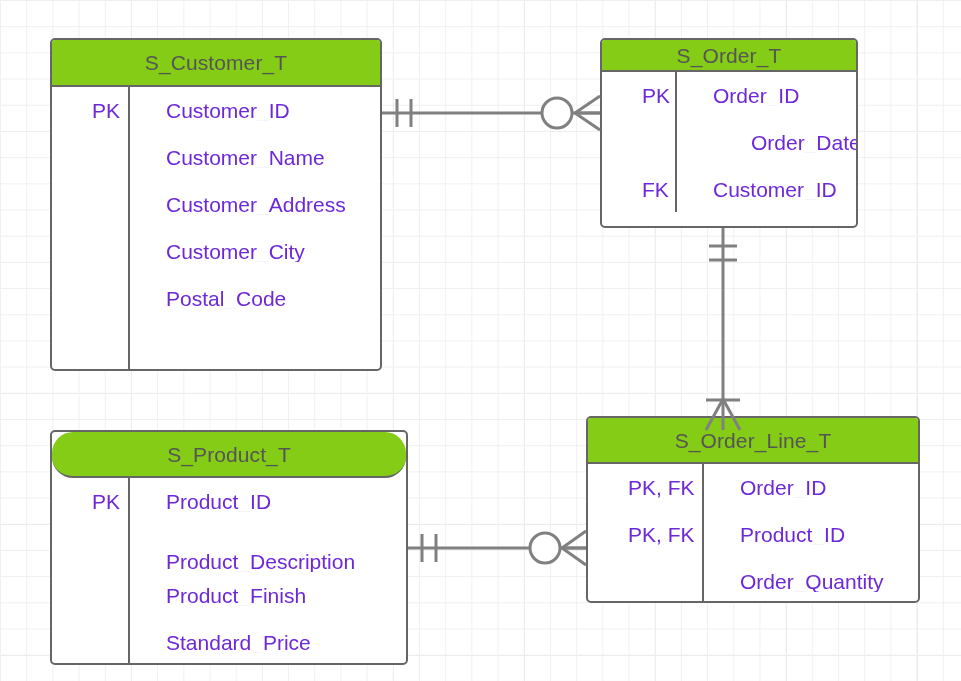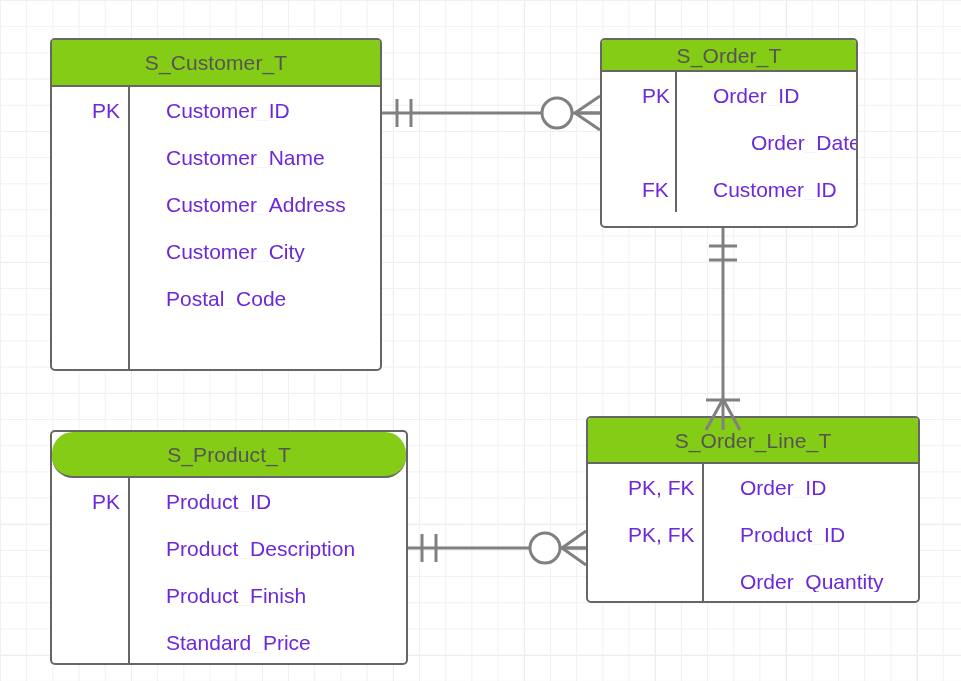--- a/index.html
+++ b/index.html
@@ -122,21 +122,21 @@
       </div>
     </div>
     <div class="entity" style="left: 50px; top: 430px; width: 358px; height: 235px;">
       <div class="entity-header" style="height: 46px; border-radius: 21px;">S_Product_T</div>
       <div class="attr-grid" style="height: 185px;">
         <div class="key-divider" style="left: 76px;"></div>
         <div class="attr-row" style="height: 47px;">
           <span class="attr-key" style="width: 76px;">PK</span>
           <span class="attr-name">Product_ID</span>
         </div>
-        <div class="attr-row" style="height: 47px;">
+        <div class="attr-row" style="height: 47px; align-items: flex-end;">
           <span class="attr-key" style="width: 76px;"></span>
           <span class="attr-name">Product_Description</span>
         </div>
         <div class="attr-row" style="height: 47px;">
           <span class="attr-key" style="width: 76px;"></span>
           <span class="attr-name">Product_Finish</span>
         </div>
         <div class="attr-row" style="height: 47px;">
           <span class="attr-key" style="width: 76px;"></span>
           <span class="attr-name">Standard_Price</span>

